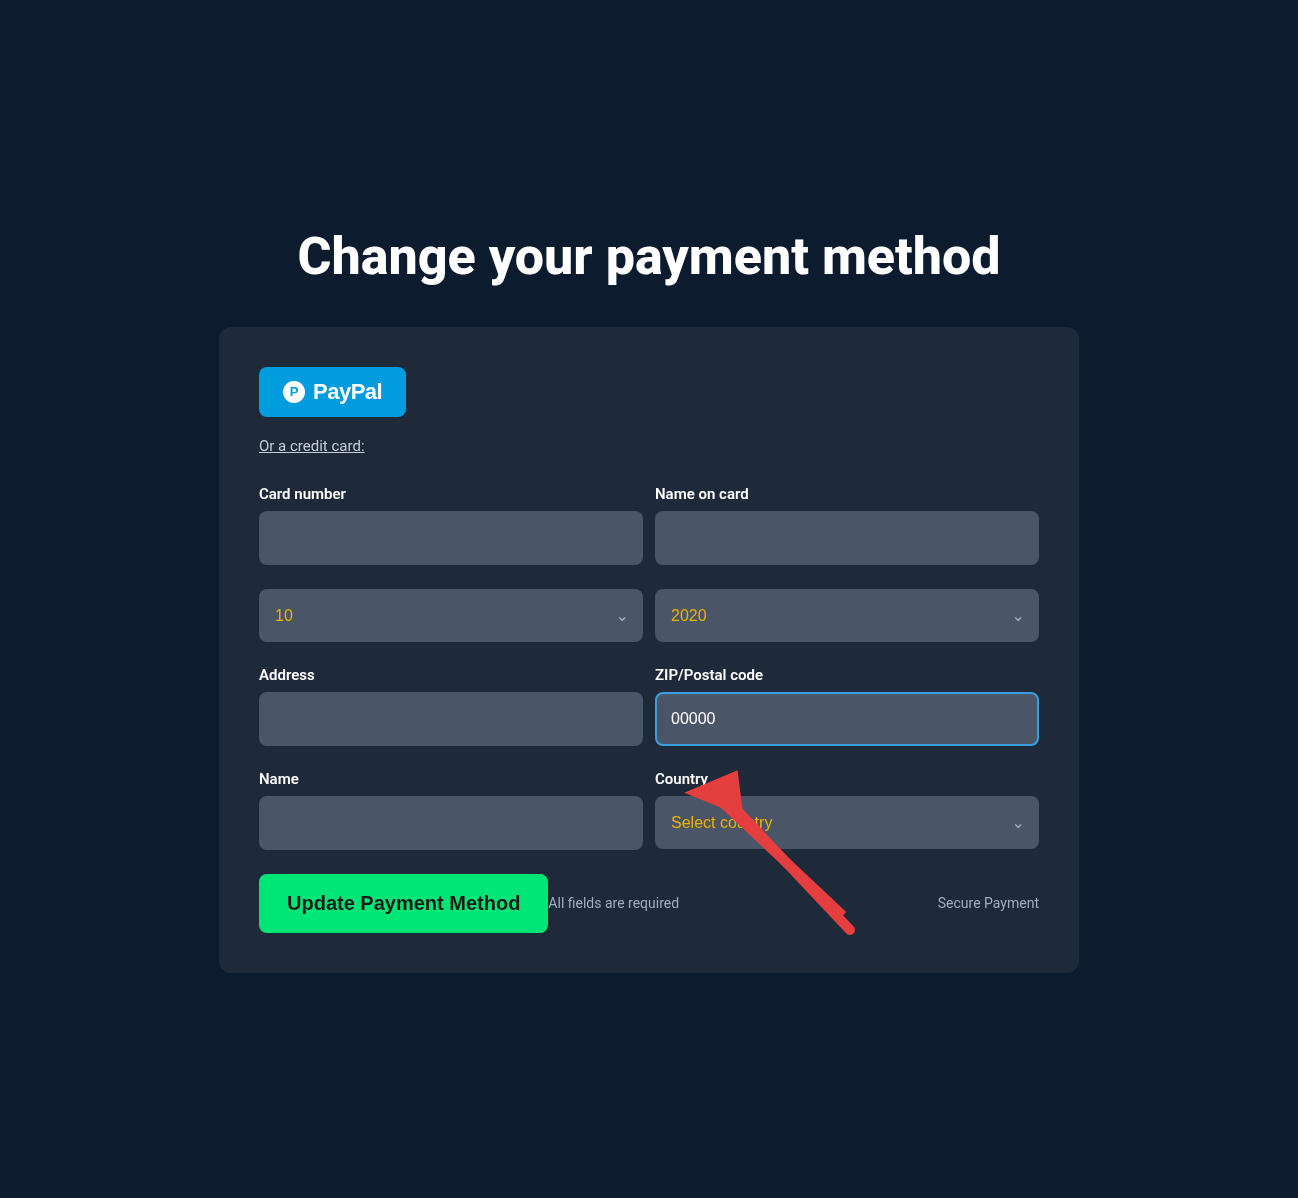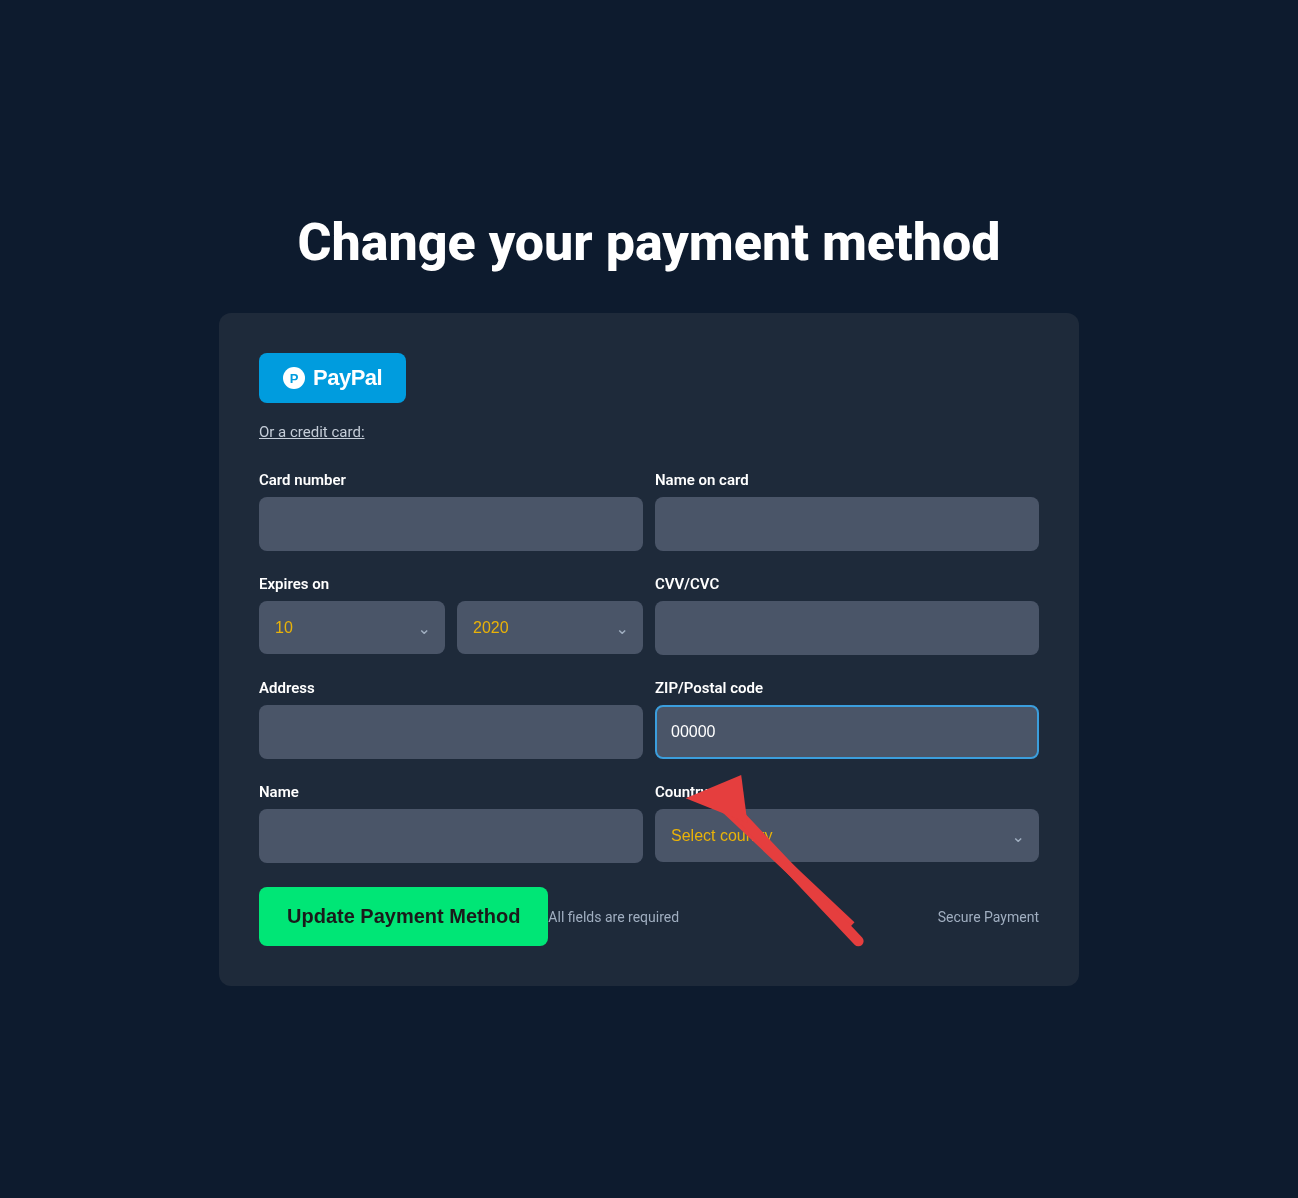--- a/index.html
+++ b/index.html
@@ -220,40 +220,35 @@
     </div>
     <div class="form-group">
       <label class="form-label">Name on card</label>
       <input class="form-input" type="text" value="" style="">
     </div>
   </div>
 
   
   <div class="form-row">
     <div class="expires-row">
-      <label class="form-label">Expires on</label>
       <div class="expires-selects">
         <div class="select-wrapper">
           <select class="form-select">
             <option value="10">10</option>
           </select>
           <span class="chevron-icon">⌄</span>
         </div>
         <div class="select-wrapper">
           <select class="form-select">
             <option value="2020">2020</option>
           </select>
           <span class="chevron-icon">⌄</span>
         </div>
       </div>
     </div>
-    <div class="cvv-group">
-      <label class="form-label">CVV/CVC</label>
-      <input class="form-input" type="text" value="" style="">
-    </div>
   </div>
 
   
   <div class="form-row">
     <div class="form-group">
       <label class="form-label">Address</label>
       <input class="form-input" type="text" value="" style="">
     </div>
     <div class="form-group">
       <label class="form-label">ZIP/Postal code</label>

